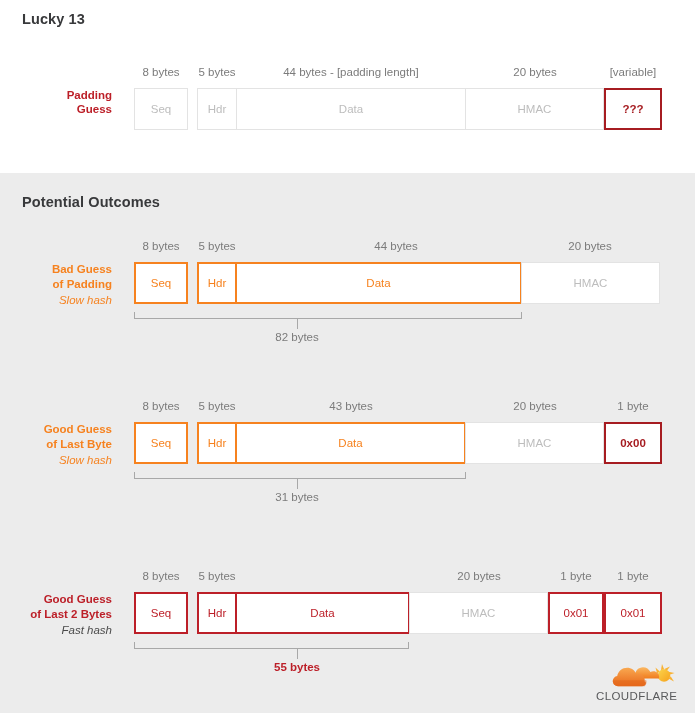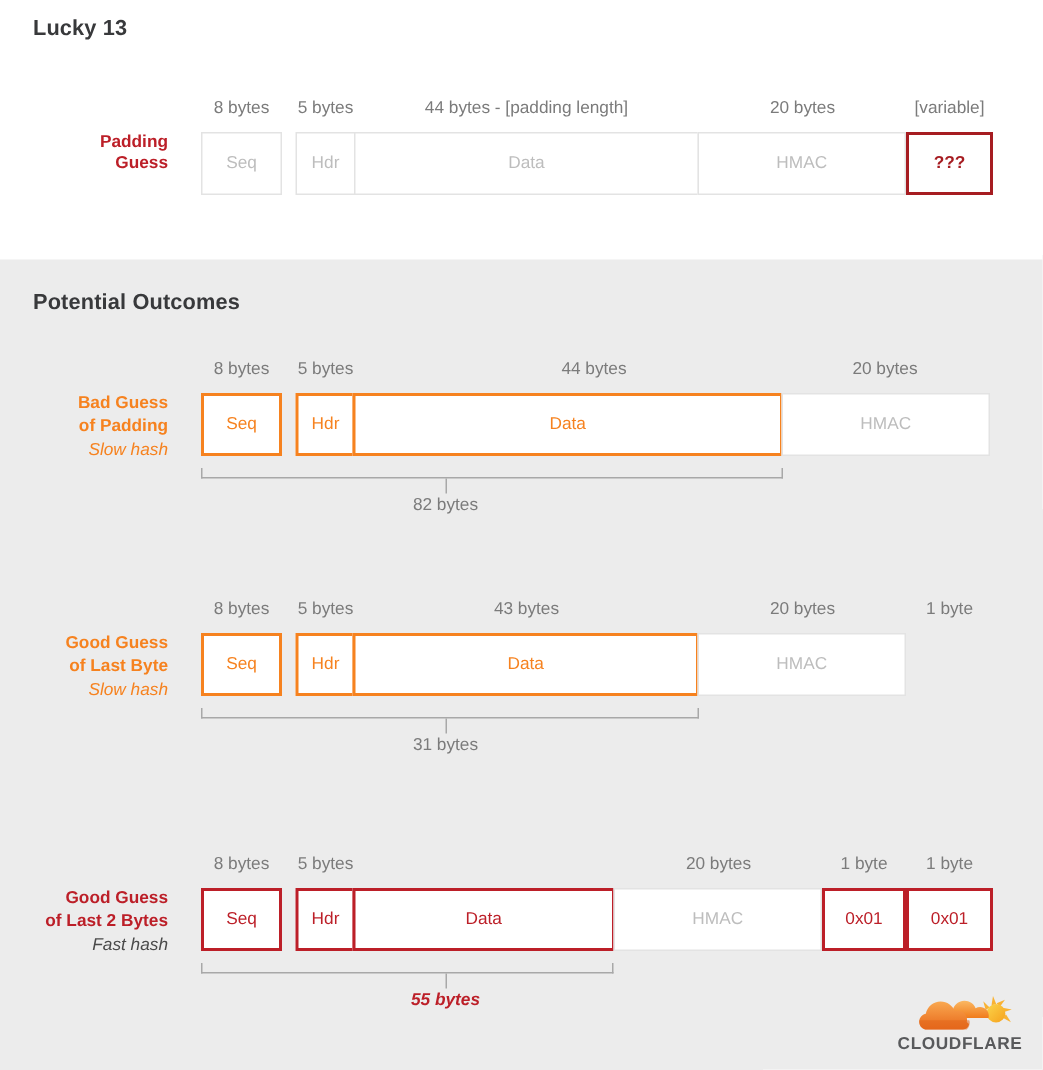--- a/index.html
+++ b/index.html
@@ -145,23 +145,23 @@
     position: absolute;
     left: 596px;
     top: 662px;
     width: 88px;
     height: 44px;
   }
   .cf-wordmark {
     position: absolute;
     left: 0; top: 28px;
     width: 88px;
-    text-align: center;
-    font-size: 11.5px;
-    font-weight: bold;
+    text-align: left;
+    font-size: 11.5px;
+    font-weight: normal;
     letter-spacing: .4px;
     color: #58595b;
   }
 </style>
 </head>
 <body>
 
 <div class="section-top"></div>
 
 <div class="section-title" id="title-lucky13">Lucky 13</div>
@@ -224,20 +224,21 @@
   <div class="cap" style="left:134px; top:4px; width:54px;">8 bytes</div>
   <div class="cap" style="left:197px; top:4px; width:40px;">5 bytes</div>
   <div class="cap" style="left:237px; top:4px; width:228px;">43 bytes</div>
   <div class="cap" style="left:466px; top:4px; width:138px;">20 bytes</div>
   <div class="cap" style="left:604px; top:4px; width:58px;">1 byte</div>
 
   <div class="box hl-orange" style="left:134px; top:26px; width:54px;">Seq</div>
   <div class="box hl-orange" style="left:197px; top:26px; width:40px;">Hdr</div>
   <div class="box hl-orange" style="left:235px; top:26px; width:231px;">Data</div>
   <div class="box plain" style="left:465px; top:26px; width:139px;">HMAC</div>
+  <div class="box hl-darkred" style="left:604px; top:26px; width:58px;">0x00</div>
 
   <div class="bracket" style="left:134px; top:76px; width:332px;"></div>
   <div class="bracket-tick" style="left:297px; top:83px;"></div>
   <div class="bracket-text" style="left:237px; top:95px; width:120px;">31 bytes</div>
 </div>
 
 <div class="row" id="row-outcome-2" style="top:566px; height:120px;">
 
   <div class="label-wrap" style="top:26px;">
     <div class="row-label" style="top:0px; color:#bc1f28;">Good Guess</div>
@@ -253,21 +254,21 @@
 
   <div class="box hl-red-strong" style="left:134px; top:26px; width:54px;">Seq</div>
   <div class="box hl-red-strong" style="left:197px; top:26px; width:40px;">Hdr</div>
   <div class="box hl-red-strong" style="left:235px; top:26px; width:175px;">Data</div>
   <div class="box plain" style="left:409px; top:26px; width:139px;">HMAC</div>
   <div class="box hl-red-strong" style="left:548px; top:26px; width:56px;">0x01</div>
   <div class="box hl-red-strong" style="left:604px; top:26px; width:58px;">0x01</div>
 
   <div class="bracket" style="left:134px; top:76px; width:275px;"></div>
   <div class="bracket-tick" style="left:297px; top:83px;"></div>
-  <div class="bracket-text red" style="left:237px; top:95px; width:120px;font-style:italic;">55 bytes</div>
+  <div class="bracket-text red" style="left:237px; top:95px; width:120px;">55 bytes</div>
 </div>
 
 <div class="cf-logo">
   <svg width="88" height="30" viewBox="0 0 88 30">
     <defs>
       <linearGradient id="gsun" x1="0" y1="0" x2="1" y2="1">
         <stop offset="0%" stop-color="#fbd44b"></stop>
         <stop offset="100%" stop-color="#f6a21d"></stop>
       </linearGradient>
       <linearGradient id="gcloud" x1="0" y1="0" x2="0" y2="1">

